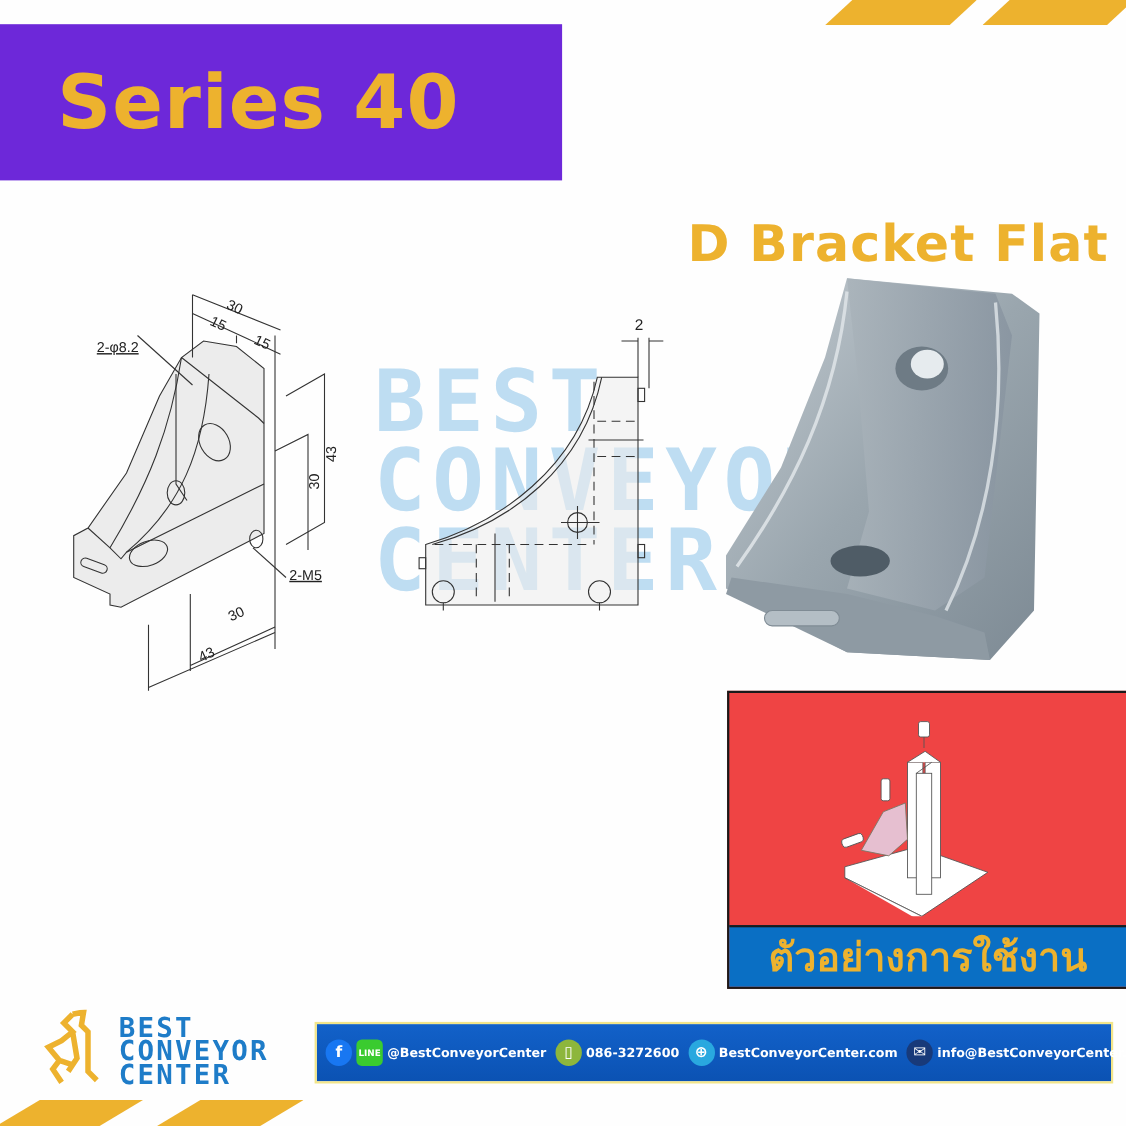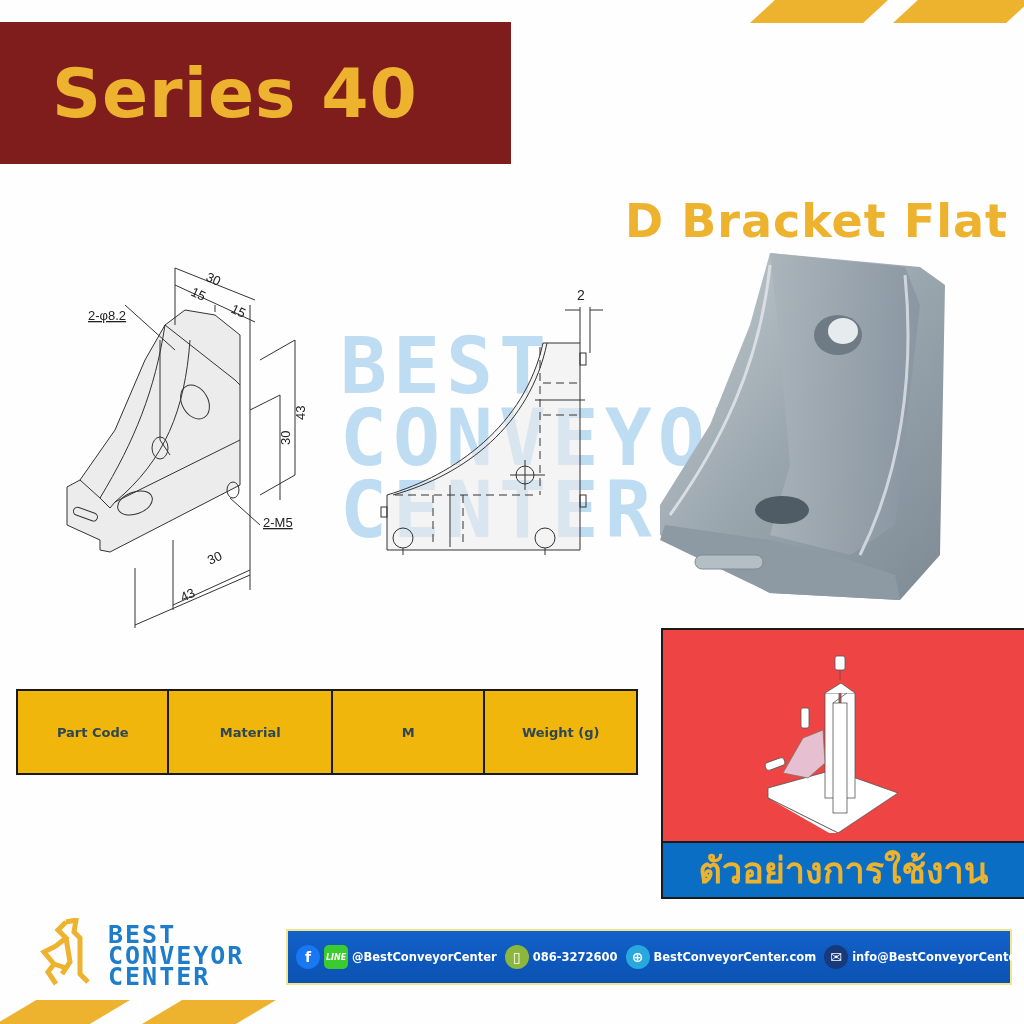--- a/index.html
+++ b/index.html
@@ -1,19 +1,19 @@
 <!DOCTYPE html>
 <html><head>
 <meta charset="utf-8">
 <style>
   html,body{margin:0;padding:0;}
   body{width:1024px;height:1024px;position:relative;overflow:hidden;background:#fefefe;font-family:"DejaVu Sans","Liberation Sans",sans-serif;}
   .abs{position:absolute;}
   .stripe{position:absolute;background:#EDB22E;}
-  .title-banner{left:0;top:22px;width:511px;height:142px;background:#7f1d1d;display:flex;align-items:center;}
+  .title-banner{left:0;top:22px;width:511px;height:142px;background:#6d28d9;display:flex;align-items:center;}
   .title-text{margin-left:52px;color:#EDB22E;font-weight:bold;font-size:68px;letter-spacing:1px;font-family:"DejaVu Sans",sans-serif;}
   .subtitle{right:16px;top:158px;color:#EDB22E;font-weight:bold;font-size:46px;font-family:"DejaVu Sans",sans-serif;letter-spacing:1px;margin-top:36px;}
   .watermark{left:340px;top:330px;width:620px;height:230px;color:#a9d2ee;opacity:0.75;font-family:"DejaVu Sans Mono",monospace;font-weight:bold;font-size:78px;line-height:72px;letter-spacing:6px;}
   .spec-table{left:16px;top:689px;width:622px;border-collapse:collapse;position:absolute;}
   .spec-table td,.spec-table th{border:2px solid #1a1a1a;text-align:center;}
   .spec-table th{background:#F0B60C;color:#2e4652;font-weight:bold;font-size:13px;height:80px;font-family:"DejaVu Sans",sans-serif;}
   .spec-table td{background:#0A6FC4;color:#ffffff;font-size:13px;height:58px;font-family:"DejaVu Sans",sans-serif;}
   .example-box{left:661px;top:628px;width:337px;height:267px;border:2px solid #1a1a1a;background:#ef4444;padding-left:24px;}
   .example-caption{position:absolute;left:0;bottom:0;width:100%;height:54px;background:#0A6FC4;border-top:2px solid #1a1a1a;color:#EDB22E;font-weight:bold;font-size:36px;display:flex;align-items:center;justify-content:center;font-family:"DejaVu Sans",sans-serif;}
   .logo-text{left:108px;top:924px;color:#1E7CC8;font-family:"DejaVu Sans Mono",monospace;font-weight:bold;font-size:25px;line-height:21px;letter-spacing:2px;}
@@ -126,26 +126,20 @@
 </div>
 
 <table class="spec-table">
   <colgroup>
       <col style="width:152px">
       <col style="width:164px">
       <col style="width:153px">
       <col style="width:153px">
     </colgroup>
   <tbody>
-      <tr>
-    <th>Part Code</th>
-    <th>Material</th>
-    <th>M</th>
-    <th>Weight (g)</th>
-  </tr>
 </tbody>
   </table>
 
 <div class="abs example-box">
   <svg class="abs" style="left:100px;top:18px;" width="140" height="185" viewBox="0 0 140 185">
     <g fill="#fff" stroke="#555" stroke-width="0.8">
       <path d="M5 140 L70 122 L135 145 L75 185 L5 150 Z"></path>
       <path d="M5 150 L75 185 L75 190"></path>
       <rect x="62" y="45" width="14" height="105"></rect>
         <rect x="78" y="45" width="14" height="105"></rect>
@@ -170,21 +164,21 @@
 </div>
 <div class="abs logo-text">
   <div>BEST</div>
   <div>CONVEYOR</div>
   <div>CENTER</div>
 </div>
 
 <div class="abs contact-bar">
   <div class="c-item">
     <span class="c-icon" style="background:#1877F2;">f</span>
-    <span class="c-icon" style="background:#3ACB2F;border-radius:5px;font-size:8px;font-style:italic;">LINE</span>
+    <span class="c-icon" style="background:#3ACB2F;border-radius:5px;font-size:8px;">LINE</span>
     <span class="c-text">@BestConveyorCenter</span>
   </div>
   <div class="c-item">
     <span class="c-icon" style="background:#8DB63C;">▯</span>
     <span class="c-text">086-3272600</span>
   </div>
   <div class="c-item">
     <span class="c-icon" style="background:#29A8DF;">⊕</span>
     <span class="c-text">BestConveyorCenter.com</span>
   </div>

